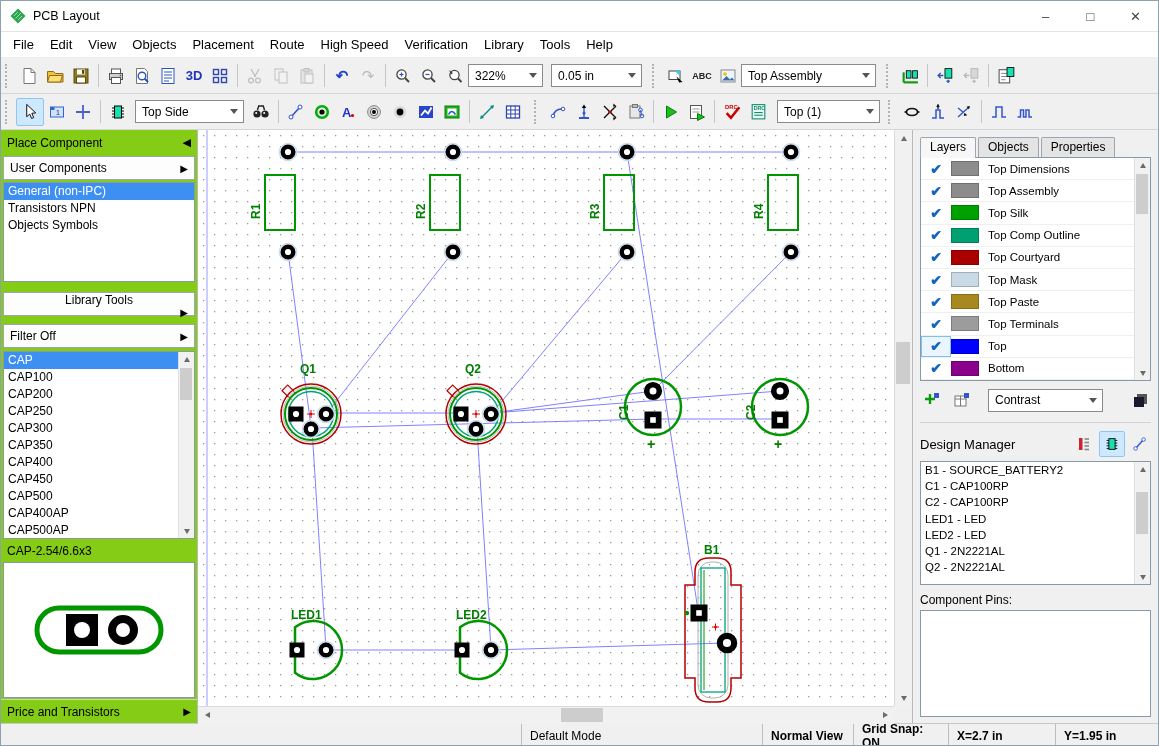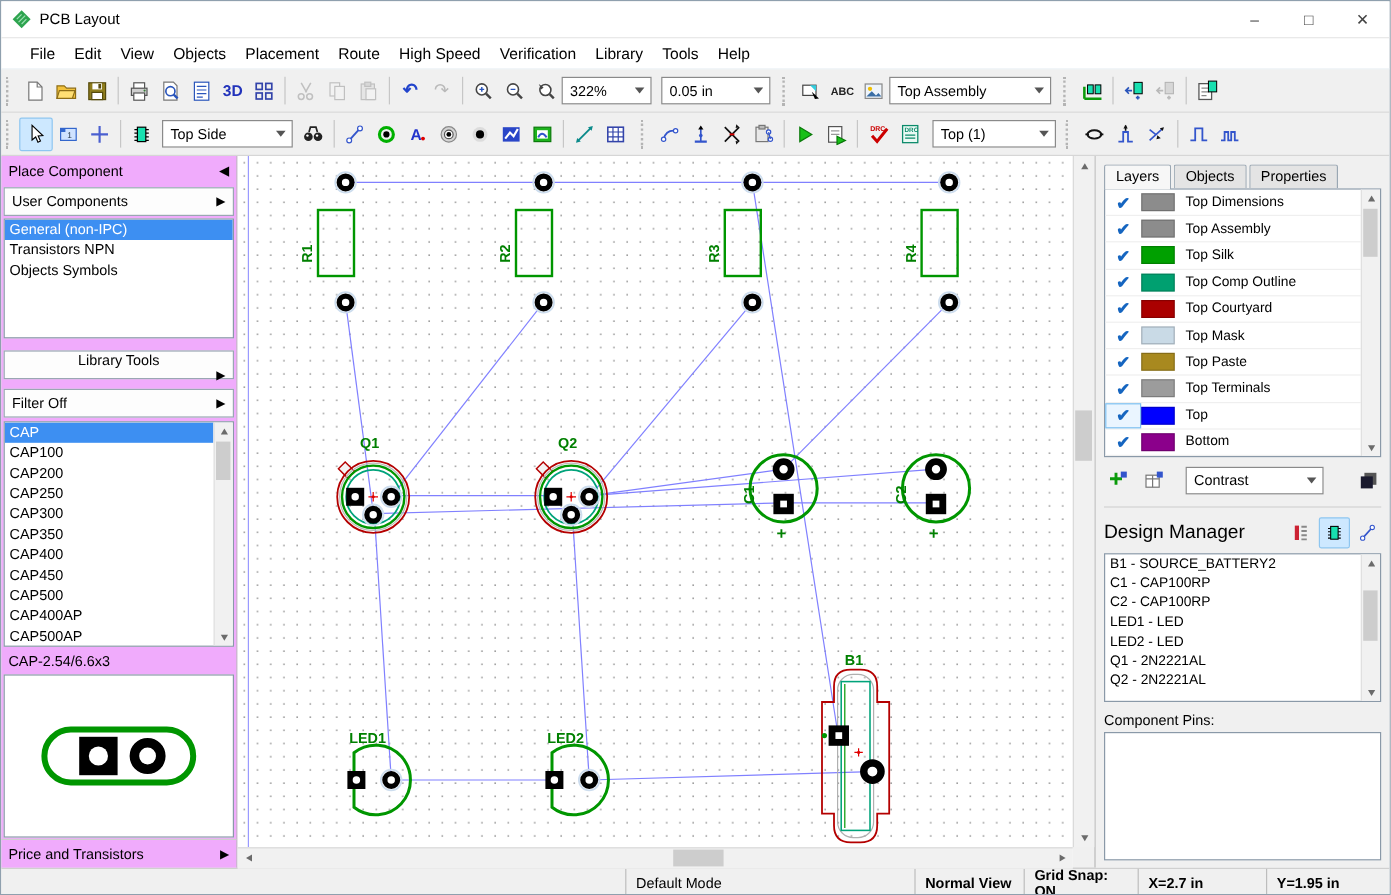--- a/index.html
+++ b/index.html
@@ -4,36 +4,36 @@
 <style>
   html,body{margin:0;padding:0;background:#d8d8d8;font-family:"Liberation Sans",sans-serif;-webkit-font-smoothing:antialiased;}
   .window{position:relative;width:1157px;height:744px;background:#f0f0f0;border:1px solid #8fa0ae;overflow:hidden;}
   
   .titlebar{height:30px;background:#fff;display:flex;align-items:center;border-bottom:1px solid #e4e4e4;}
   .titlebar .appicon{margin:0 7px 0 9px;display:flex;}
   .titlebar .title{font-size:12.5px;color:#000;}
   .wincontrols{margin-left:auto;display:flex;height:100%;}
   .wbtn{width:45px;height:100%;display:flex;align-items:center;justify-content:center;color:#444;font-size:13px;}
   
-  .menubar{height:25px;background:#fff;display:flex;align-items:center;padding-left:16px;border-bottom:1px solid #e8eef4;}
+  .menubar{height:25px;background:#fff;display:flex;align-items:center;padding-left:4px;border-bottom:1px solid #e8eef4;}
   .mi{padding:0 8px;font-size:13px;color:#000;}
   
   .toolbar{height:35px;background:#f0f0f0;display:flex;align-items:center;border-bottom:1px solid #d6d6d6;padding:0 2px;}
   .grip{width:5px;height:24px;border-left:2px dotted #b4b4b4;margin:0 4px 0 2px;}
   .vsep{width:1px;height:23px;background:#c6c6c6;margin:0 4px;}
   .tb{width:26px;height:26px;display:flex;align-items:center;justify-content:center;border-radius:2px;flex:none;}
   .tb.sel{background:#cde8ff;border:1px solid #8ec6f0;}
   .tb.dis{opacity:.45;filter:grayscale(1);}
   .glyph{font-size:15px;line-height:1;}
   .combo{display:inline-flex;align-items:center;justify-content:space-between;background:#fff;border:1px solid #8a8a8a;height:21px;padding:0 5px 0 6px;font-size:12px;color:#000;flex:none;}
   .chev{width:0;height:0;border-left:4px solid transparent;border-right:4px solid transparent;border-top:5px solid #555;margin-left:7px;}
   
   .main{display:flex;height:593px;position:relative;}
   
-  .lpanel{width:196px;flex:none;background:#f0abfc;border-right:1px solid #b9b9b9;display:flex;flex-direction:column;font-size:12px;justify-content:center;}
+  .lpanel{width:196px;flex:none;background:#84cc16;border-right:1px solid #b9b9b9;display:flex;flex-direction:column;font-size:12px;justify-content:center;}
   .lrow{height:23px;display:flex;align-items:center;padding:0 6px;flex:none;}
   .lrow .arr{margin-left:auto;font-size:9px;color:#000;}
   .lbox{background:#fff;border:1px solid #8a99a8;margin:1px 2px;overflow:hidden;}
   .litem{height:17px;line-height:17px;padding:0 4px;white-space:nowrap;}
   .litem.sel{background:#3d8ff2;color:#fff;}
   .combo-row{height:22px;background:#fdfdfd;border:1px solid #9aa7b3;margin:1px 2px;display:flex;align-items:center;padding:0 6px;flex:none;}
   .listwrap{display:flex;}
   .list{flex:1;overflow:hidden;}
   .sbar{width:15px;background:#f1f1f1;border-left:1px solid #e0e0e0;position:relative;flex:none;}
   .sb-btn{position:absolute;left:0;width:100%;height:14px;display:flex;align-items:center;justify-content:center;}
@@ -816,21 +816,21 @@
             <span class="chev"></span>
           </div>
         <span class="tb" style="width:22px;height:22px;margin-left:auto;">
             <svg width="15" height="15" viewBox="0 0 15 15">
               <rect x="4" y="1" width="10" height="10" fill="#555"></rect>
               <rect x="1" y="4" width="10" height="10" fill="#1a1a2e"></rect>
             </svg>
           </span>
       </div>
       <div class="dm-head">
-        <span style="font-size:16px;">Design Manager</span>
+        <span style="font-size:13px;">Design Manager</span>
         <span class="tb" style="width:22px;height:22px;margin-left:auto;">
             <svg width="16" height="16" viewBox="0 0 16 16">
               <rect x="3" y="2" width="3.5" height="12" fill="#c23"></rect>
               <line x1="8.5" y1="3" x2="13" y2="3" stroke="#888" stroke-width="1.6"></line>
               <line x1="8.5" y1="6.5" x2="13" y2="6.5" stroke="#888" stroke-width="1.6"></line>
               <line x1="8.5" y1="10" x2="13" y2="10" stroke="#888" stroke-width="1.6"></line>
               <line x1="8.5" y1="13.5" x2="13" y2="13.5" stroke="#888" stroke-width="1.6"></line>
             </svg>
           </span>
         <span class="tb sel" style="width:24px;height:24px;margin-left:4px;">

